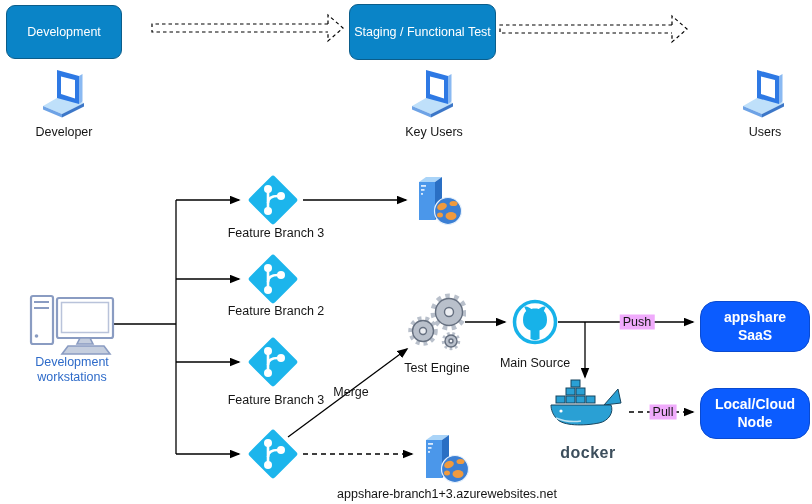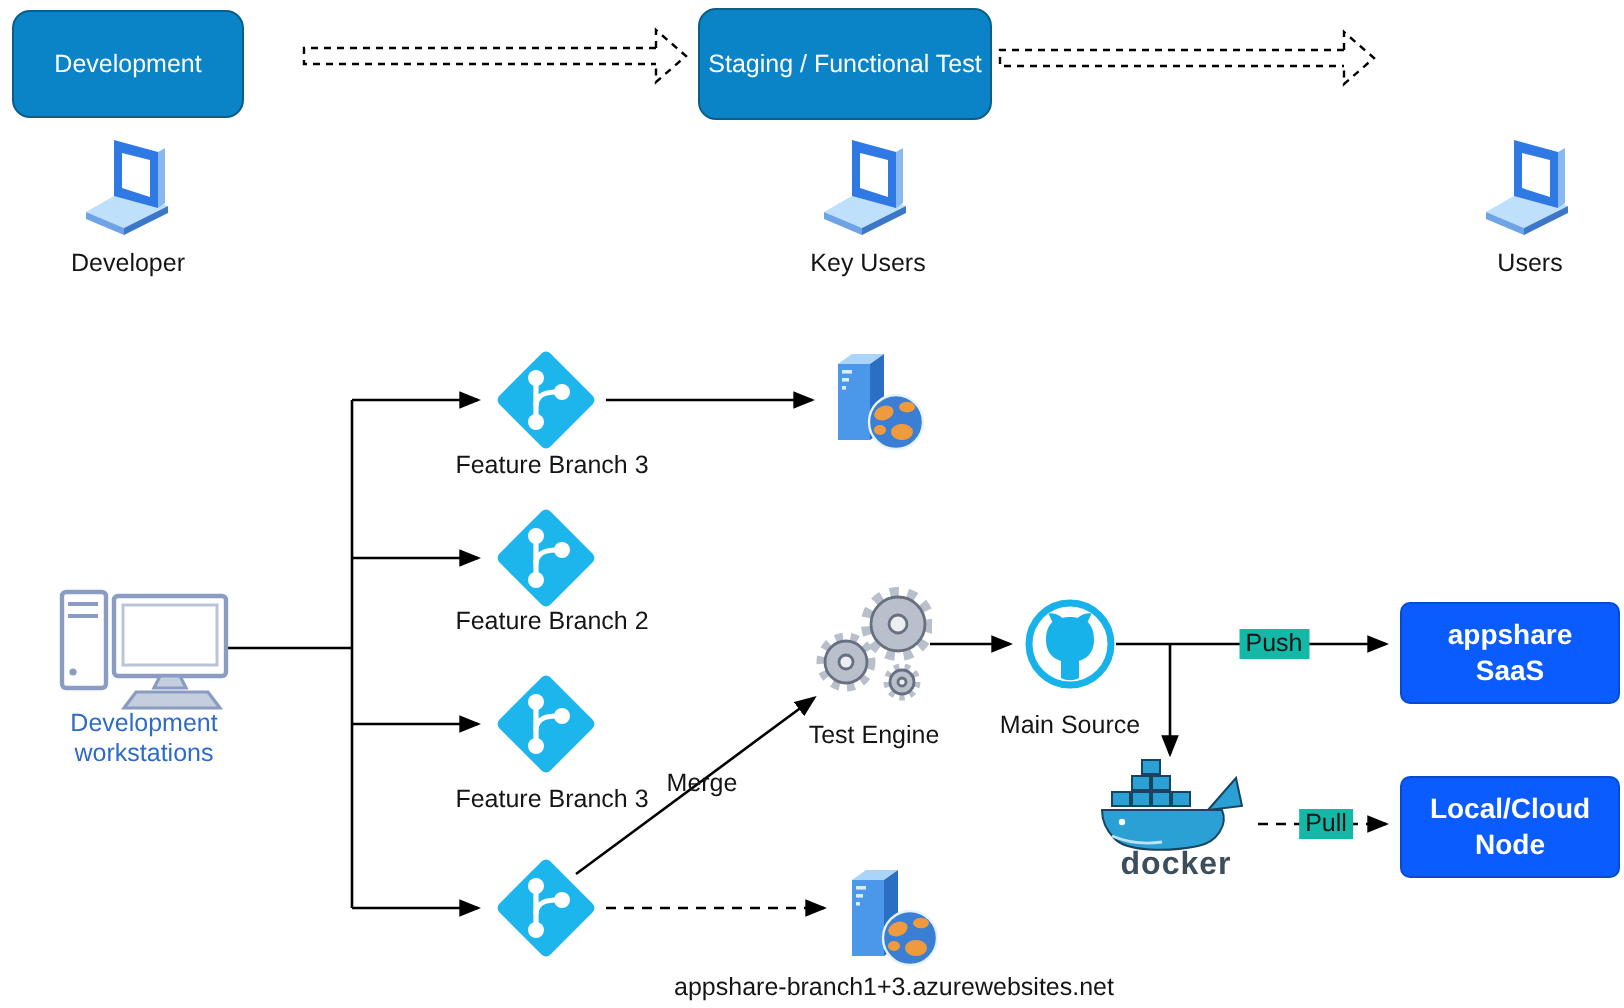--- a/index.html
+++ b/index.html
@@ -3,29 +3,29 @@
 <meta charset="utf-8">
 <style>
   html,body{margin:0;padding:0;background:#fff;}
   .canvas{position:relative;width:812px;height:504px;background:#fff;overflow:hidden;
           font-family:"Liberation Sans",sans-serif;}
   .canvas svg.wires{position:absolute;left:0;top:0;z-index:1;}
   .stage{position:absolute;z-index:2;display:flex;align-items:center;justify-content:center;
          background:#0a84c7;border:1.5px solid #0b5d8a;border-radius:9px;color:#fff;
          font-size:12.5px;text-align:center;}
   .target{position:absolute;z-index:2;display:flex;flex-direction:column;align-items:center;justify-content:center;
-          background:#0b5cff;border:1px solid #0a4ad0;border-radius:5px;color:#fff;
+          background:#0b5cff;border:1px solid #0a4ad0;border-radius:16px;color:#fff;
           font-size:14px;font-weight:bold;line-height:1.25;text-align:left;}
   .label{position:absolute;z-index:3;transform:translate(-50%,-50%);font-size:12.5px;line-height:1.2;
          color:#151515;white-space:nowrap;text-align:center;}
-  .label.onwire{background:#14b8a6;padding:0 3px;}
+  .label.onwire{background:#f0abfc;padding:0 3px;}
   .label.blue{color:#2e6bc9;}
   .icon{position:absolute;z-index:2;}
   .dockerword{position:absolute;z-index:3;font-size:16px;font-weight:bold;color:#3c4e5c;
-              letter-spacing:0.5px;text-align:center;}
+              letter-spacing:0.5px;text-align:center;margin-top:20px;}
 </style>
 </head>
 <body>
 
 <div class="canvas">
 
   <svg class="wires" width="812" height="504">
     <defs>
       <marker id="arr" viewBox="0 0 10 8" markerWidth="11" markerHeight="9" refX="8.5" refY="4" orient="auto" markerUnits="userSpaceOnUse">
         <path d="M0,0 L10,4 L0,8 Z" fill="#000"></path>

